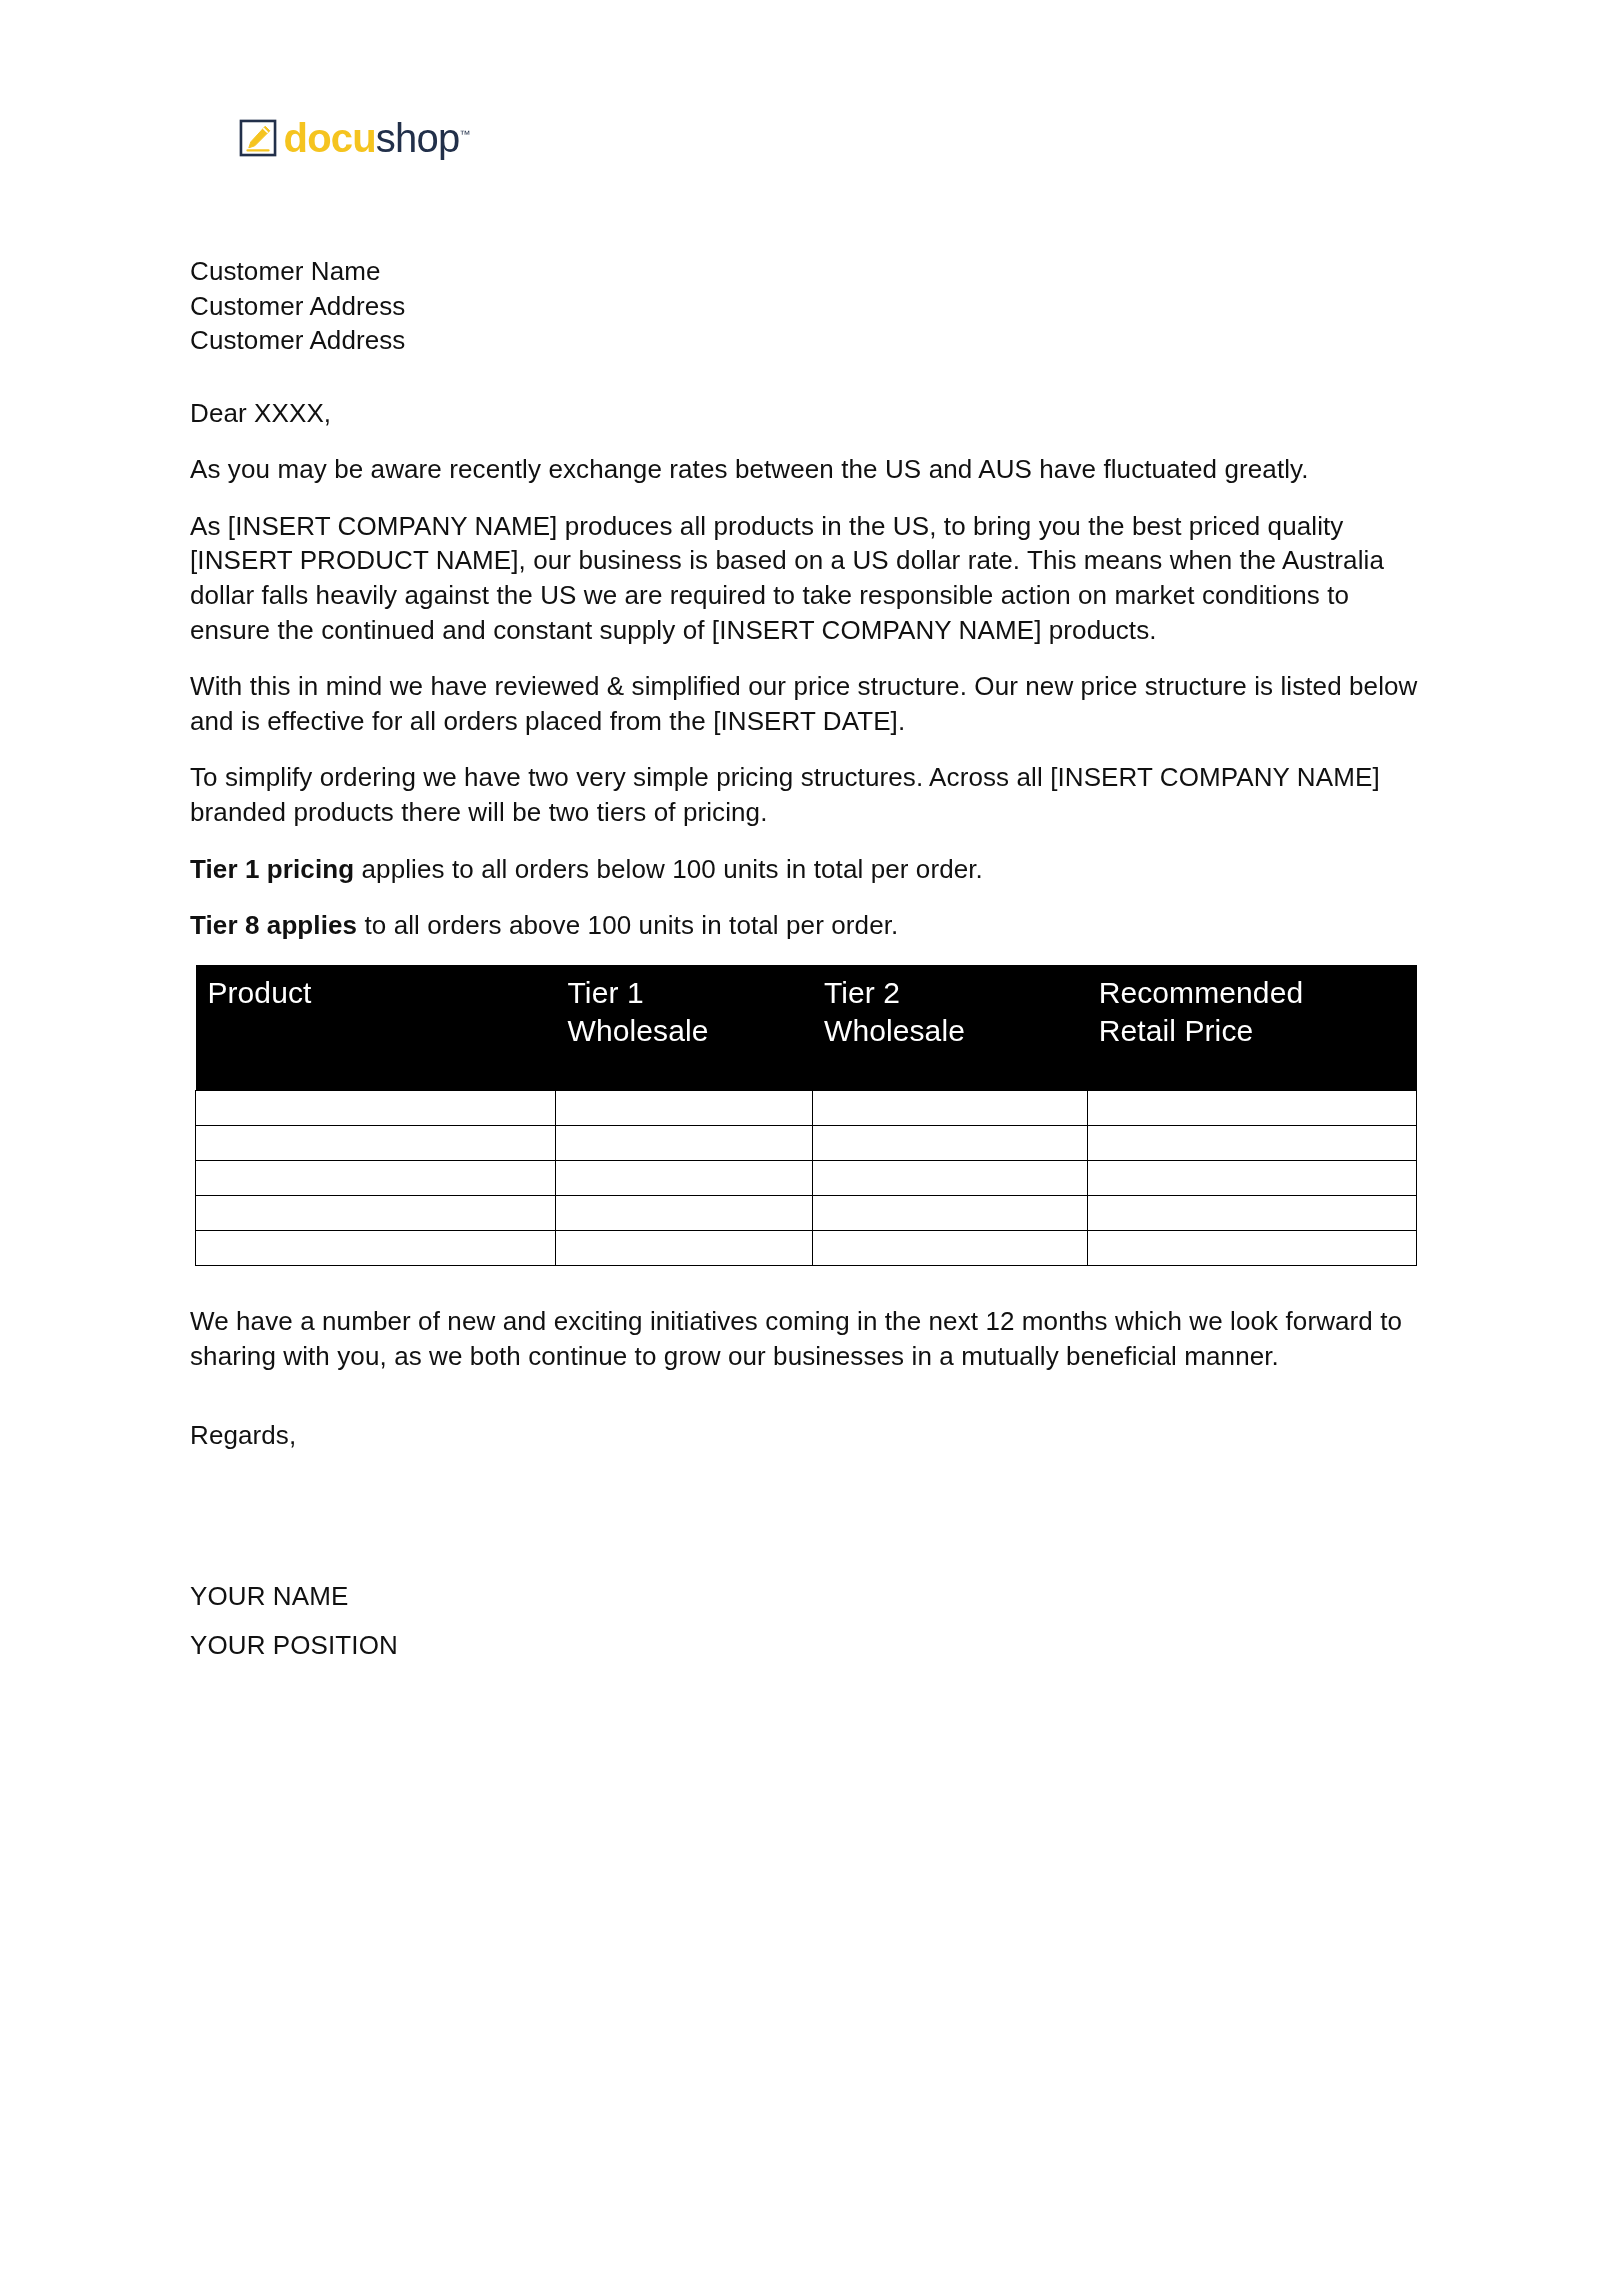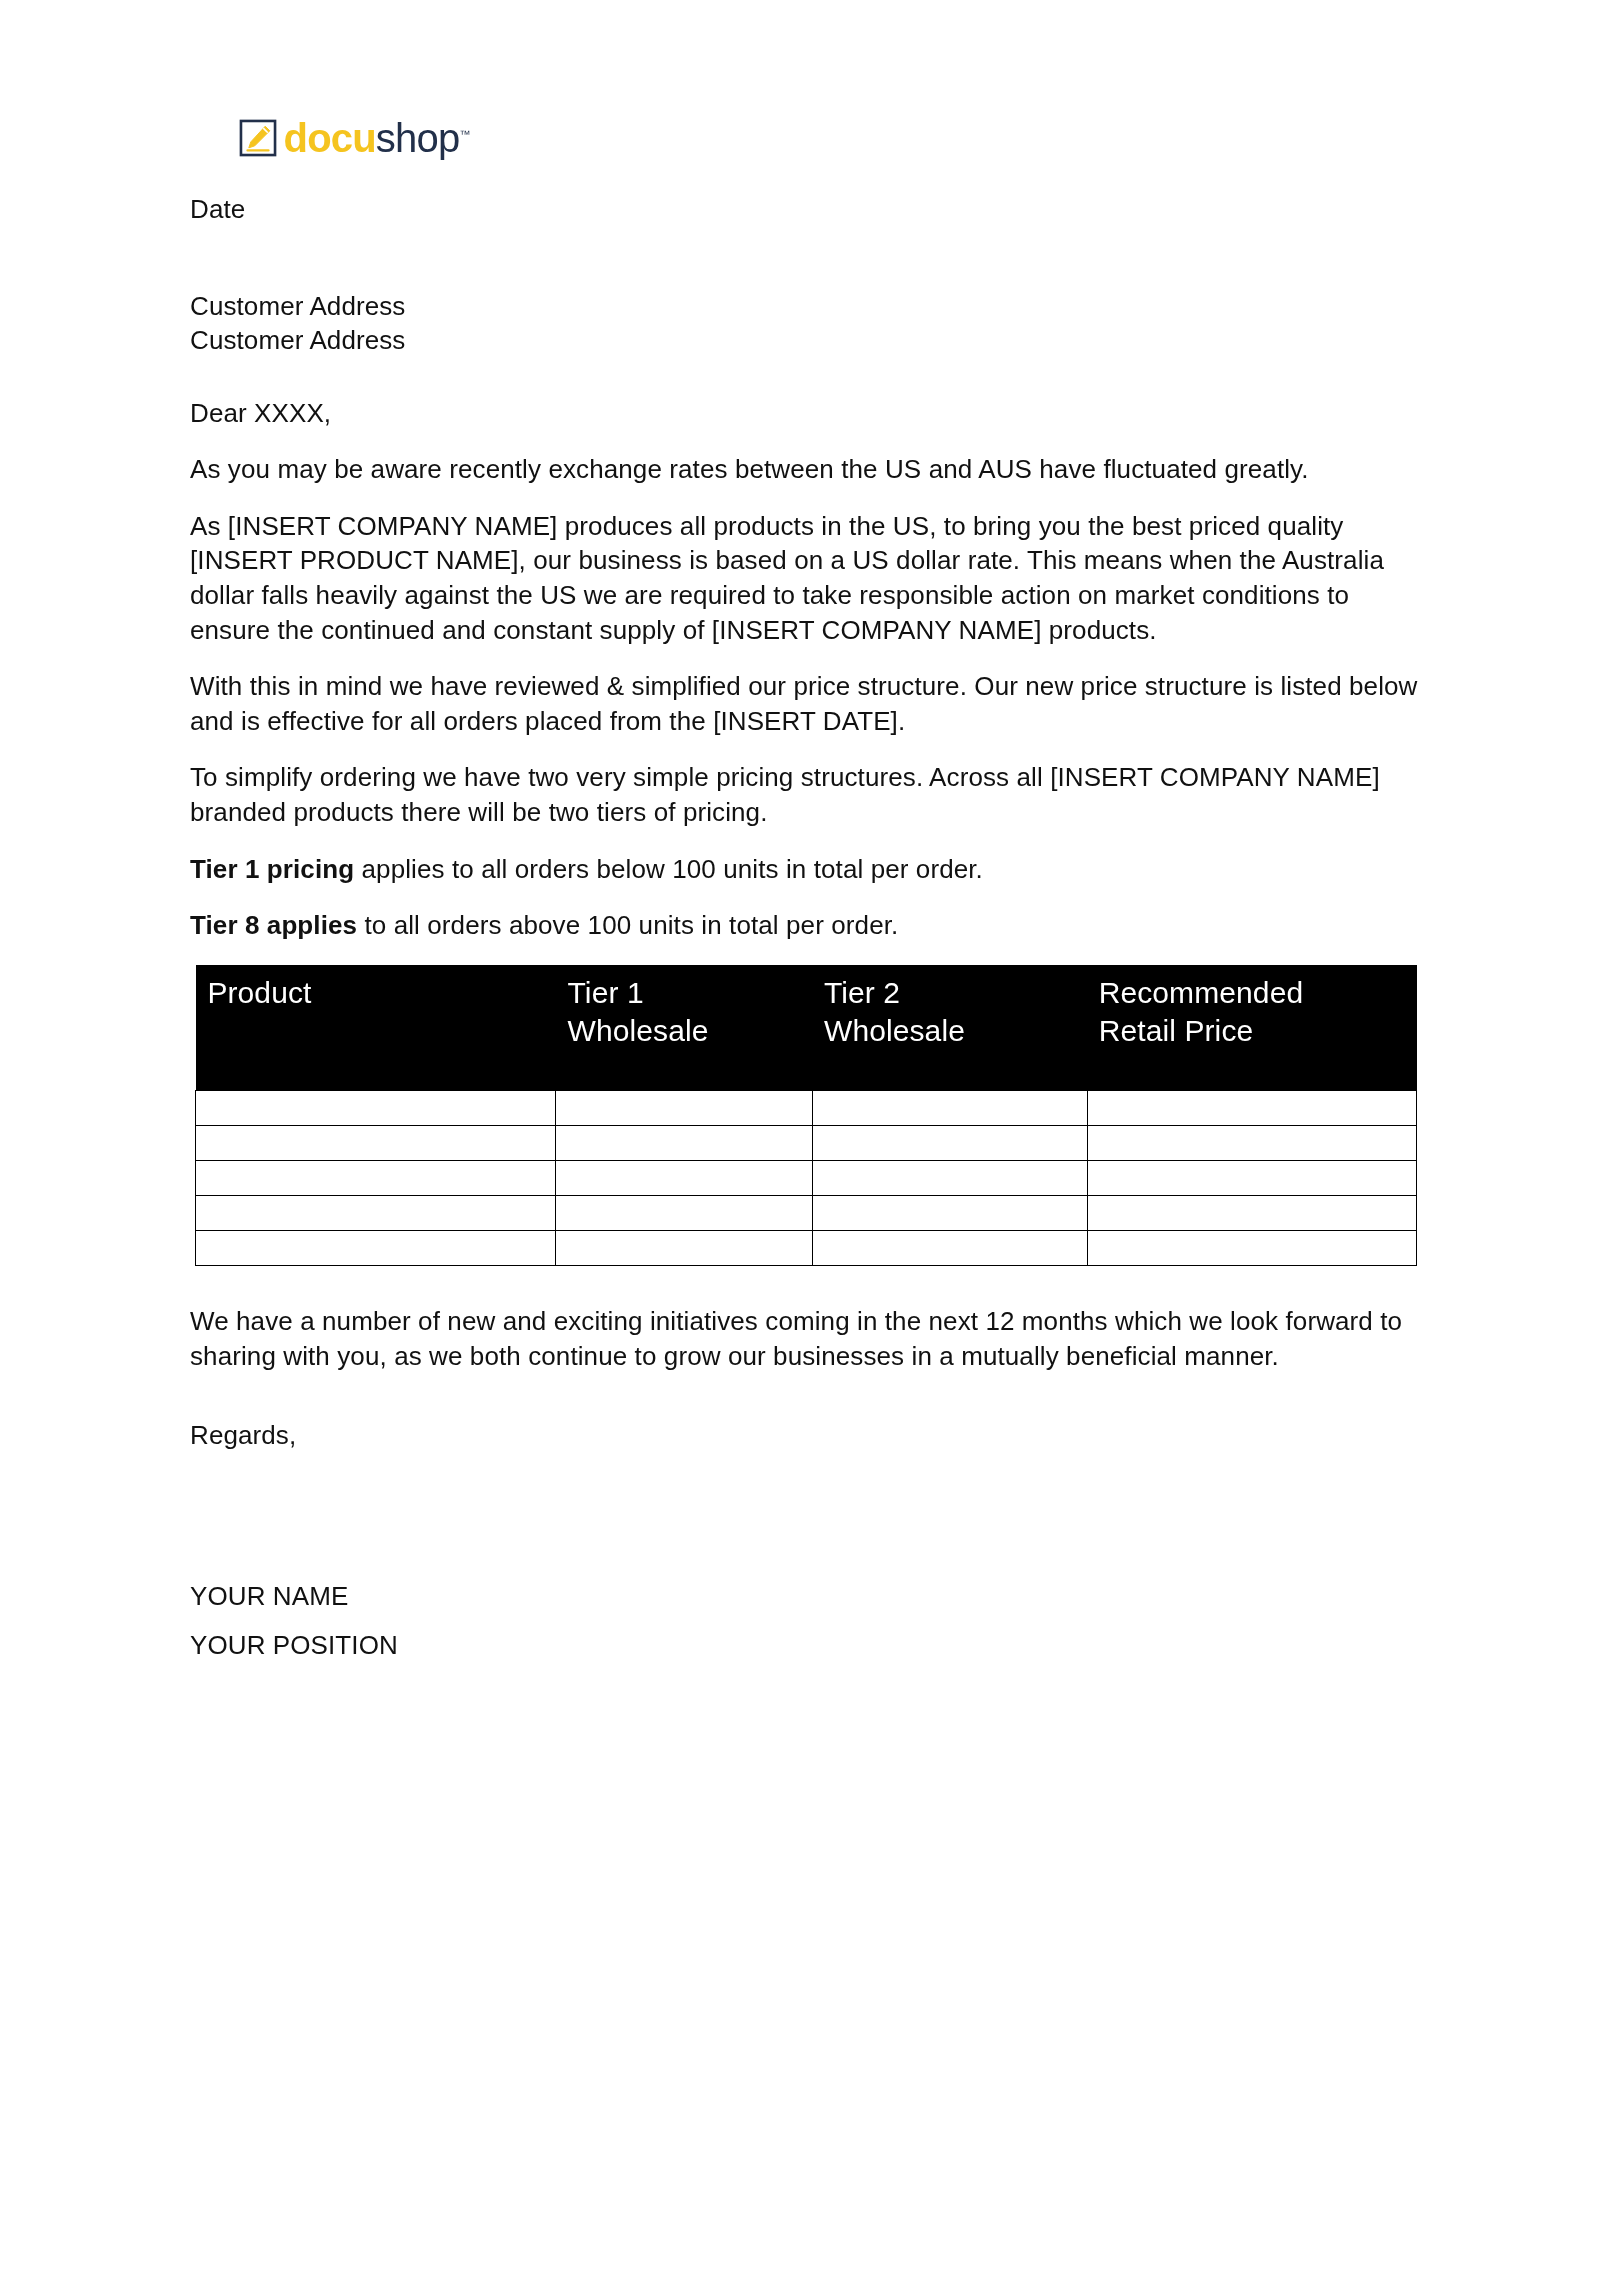--- a/index.html
+++ b/index.html
@@ -139,24 +139,24 @@
         <path d="M40 11 L47 18 L24 41 L15 44 L18 35 Z" fill="#F5C41F" stroke="#F5C41F" stroke-width="1.5" stroke-linejoin="round"></path>
         <path d="M37 14 L44 21" stroke="#ffffff" stroke-width="2.5"></path>
         <path d="M13 48 L45 48" stroke="#F5C41F" stroke-width="3.5" stroke-linecap="round"></path>
       </svg>
     </span>
     <span class="logo-word"><span class="logo-docu">docu</span><span class="logo-shop">shop</span><span class="logo-tm">™</span></span>
   </div>
 
   <div class="doc-body">
 
-    <p class="line">Date</p>
 
     <div class="gap-lg"></div>
 
+    <p class="addr-line">Customer Name</p>
     <p class="addr-line">Customer Address</p>
     <p class="addr-line">Customer Address</p>
 
     <div class="gap-md"></div>
 
     <p class="line">Dear XXXX,</p>
 
     <div class="gap-sm"></div>
 
     <p class="para">As you may be aware recently exchange rates between the US and AUS have fluctuated greatly.</p>

